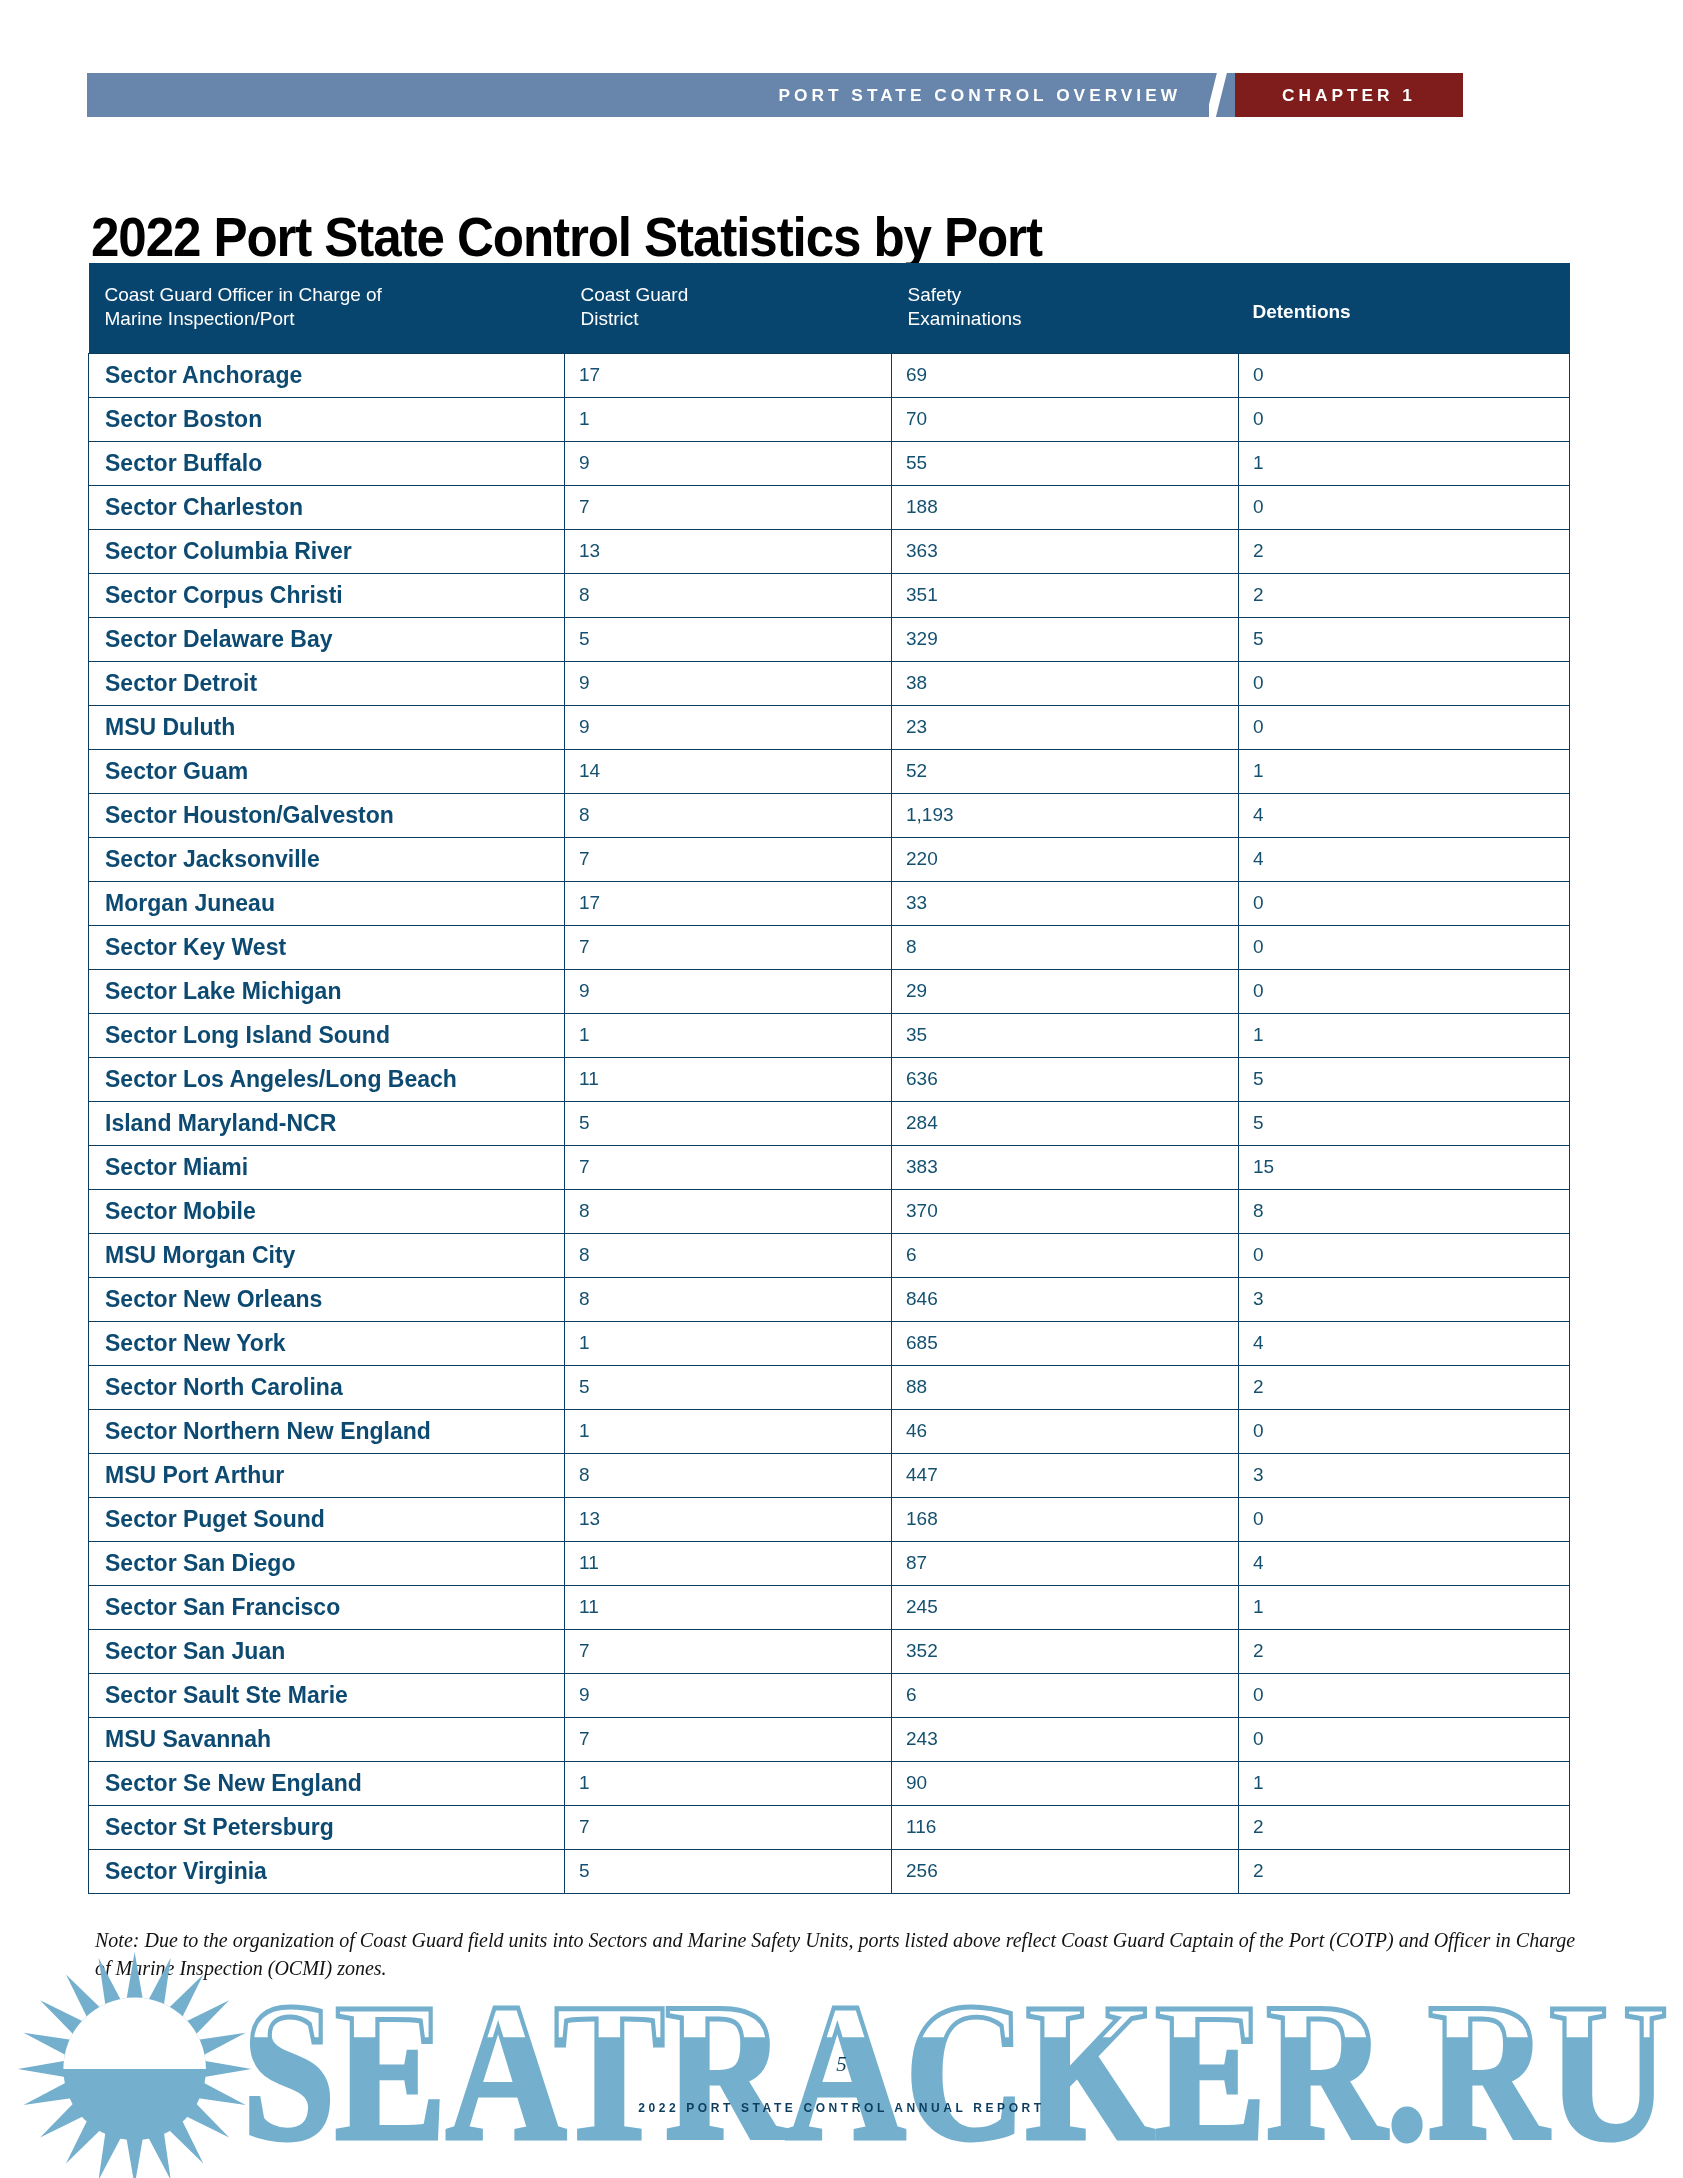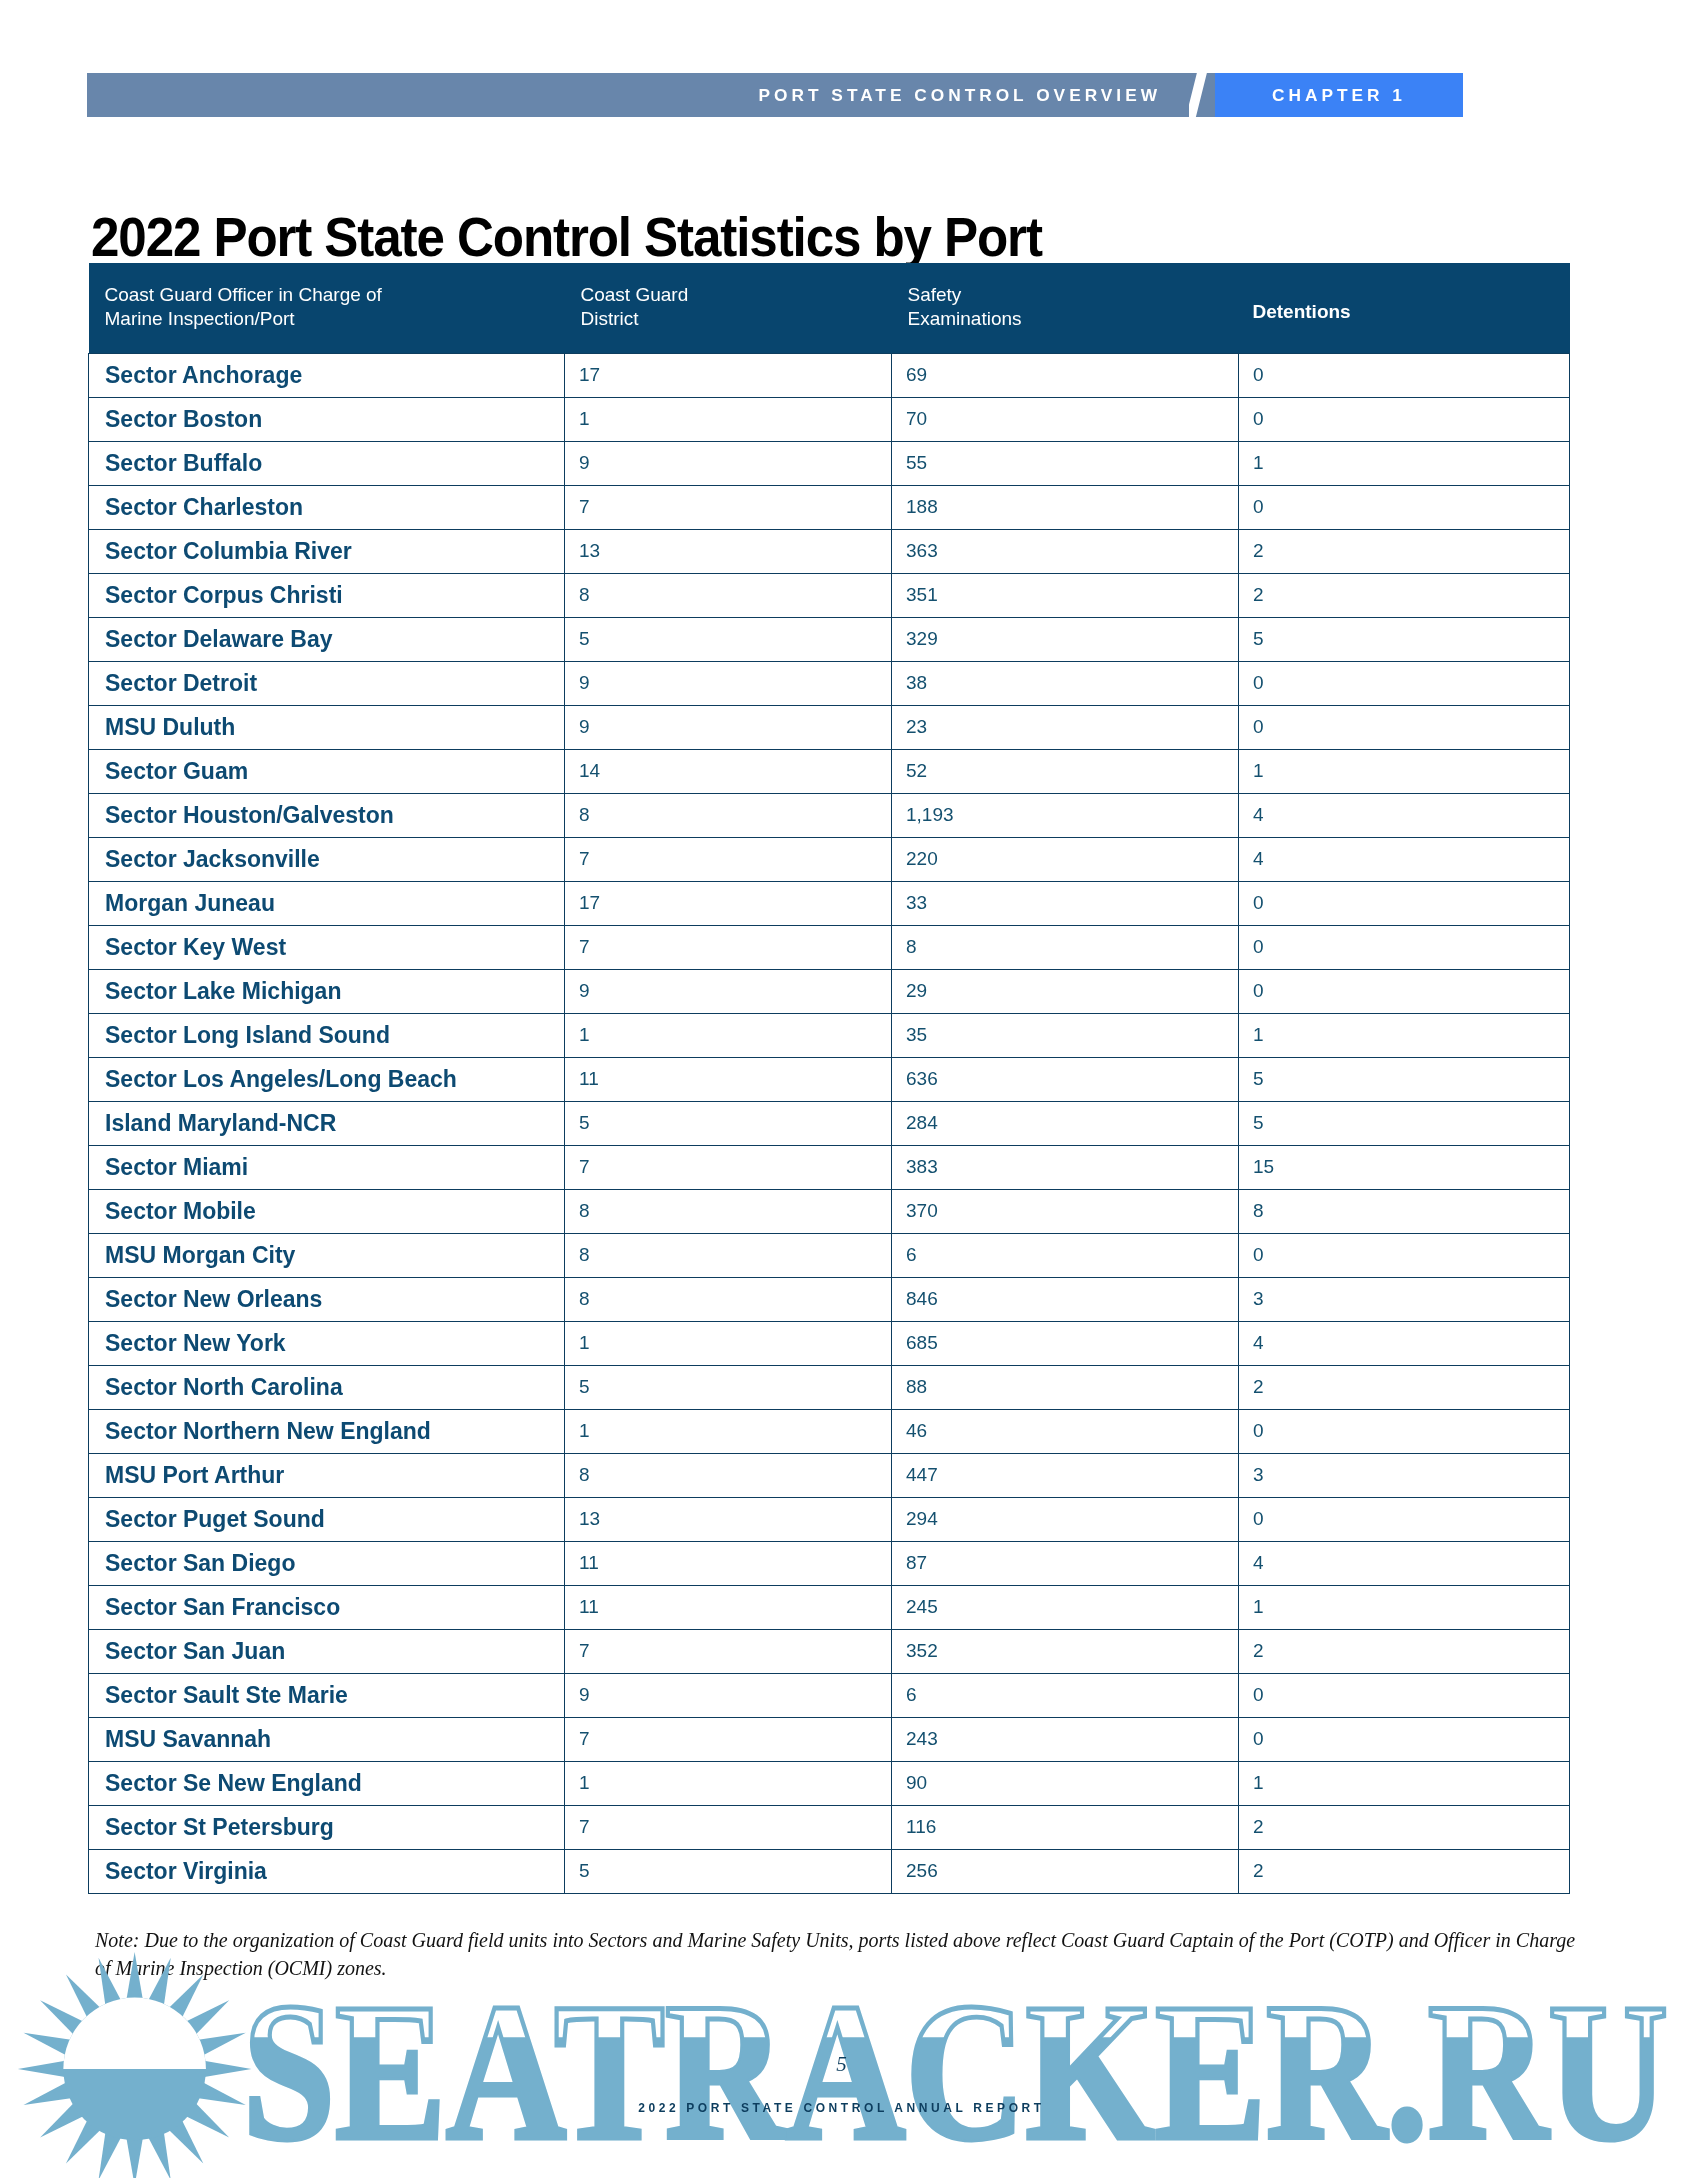--- a/index.html
+++ b/index.html
@@ -58,22 +58,22 @@
     content: "";
     position: absolute;
     top: -6px;
     left: 2px;
     width: 10px;
     height: 59px;
     background: #ffffff;
     transform: skewX(-14deg);
   }
   .rh-red {
-    width: 248px;
-    background: #3b82f6;
+    width: 228px;
+    background: #7f1d1d;
     display: flex;
     align-items: center;
     justify-content: center;
   }
   .rh-red-label {
     color: #ffffff;
     font-size: 17.3px;
     font-weight: 700;
     letter-spacing: 4px;
     white-space: nowrap;
@@ -394,21 +394,21 @@
         </tr>
         <tr>
           <td class="td-port">MSU Port Arthur</td>
           <td class="td-num">8</td>
           <td class="td-num">447</td>
           <td class="td-num">3</td>
         </tr>
         <tr>
           <td class="td-port">Sector Puget Sound</td>
           <td class="td-num">13</td>
-          <td class="td-num">294</td>
+          <td class="td-num">168</td>
           <td class="td-num">0</td>
         </tr>
         <tr>
           <td class="td-port">Sector San Diego</td>
           <td class="td-num">11</td>
           <td class="td-num">87</td>
           <td class="td-num">4</td>
         </tr>
         <tr>
           <td class="td-port">Sector San Francisco</td>

